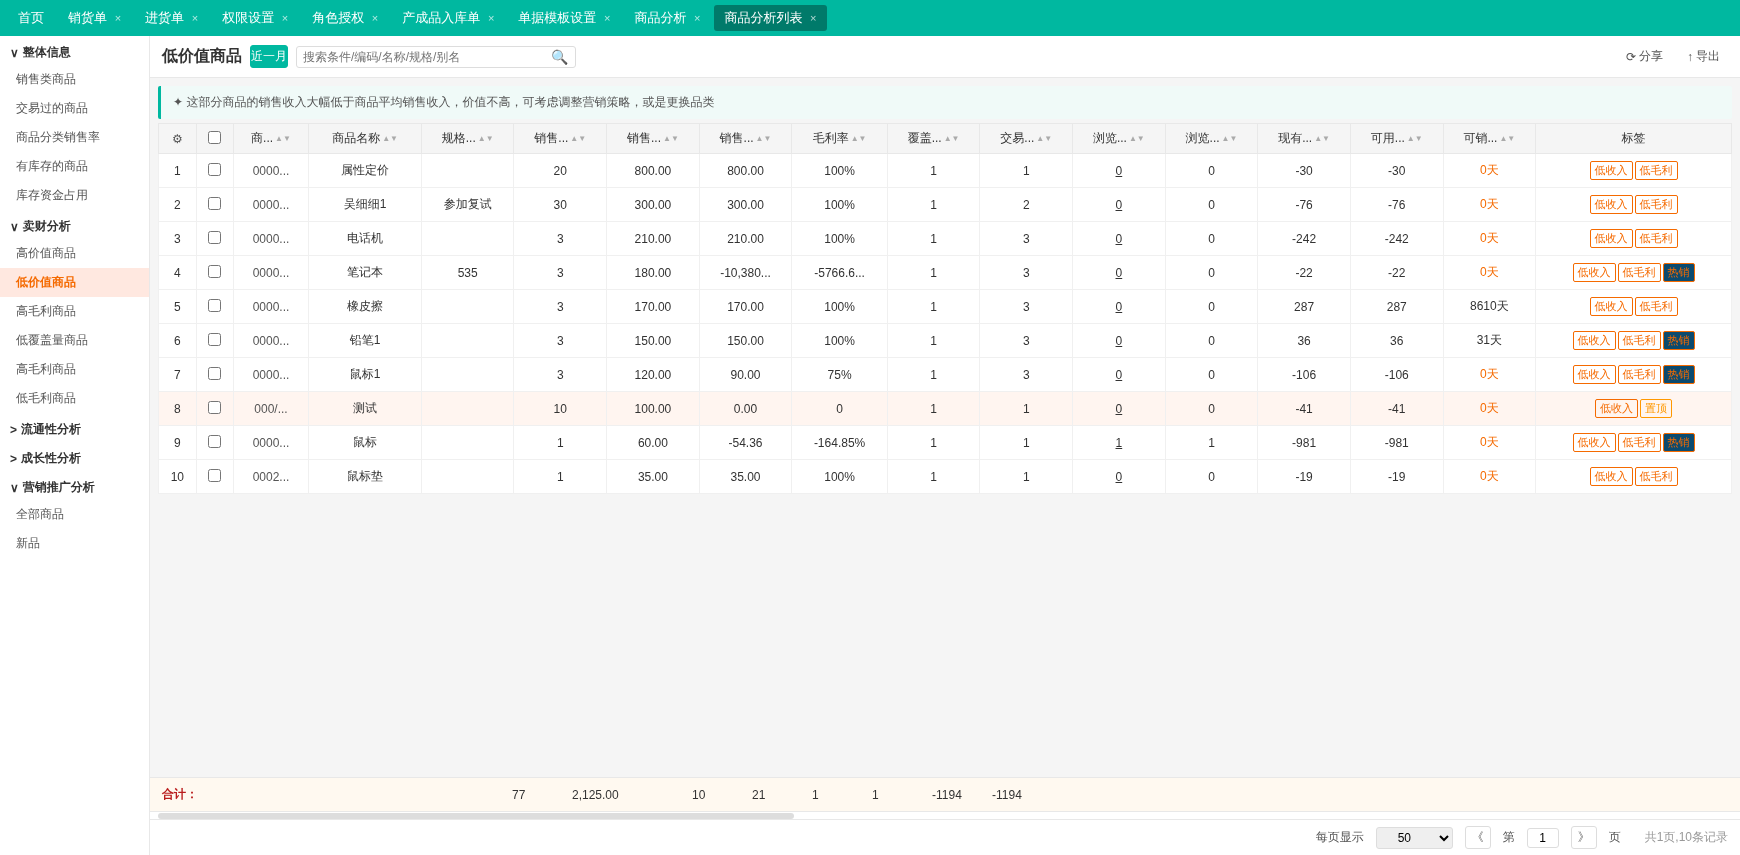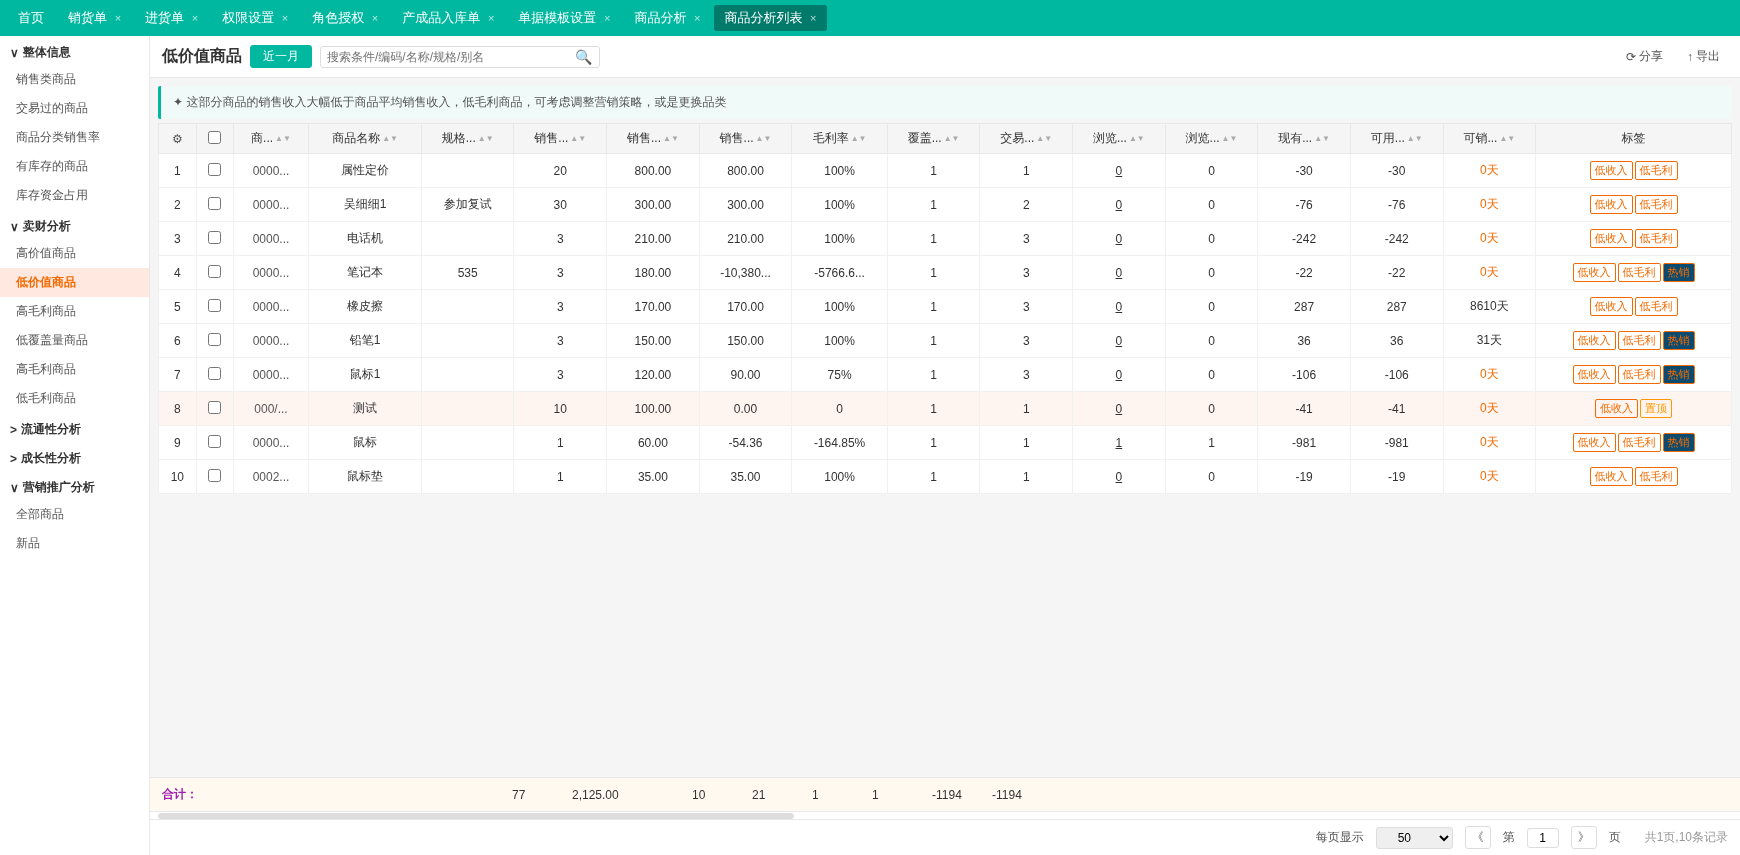--- a/index.html
+++ b/index.html
@@ -70,21 +70,21 @@
       background: #fff;
       border-bottom: 1px solid #e8e8e8;
       gap: 8px;
     }
     .page-title {
       font-size: 16px;
       font-weight: bold;
       color: #333;
     }
     .tag-btn {
-      padding: 2px 12px;
+      padding: 2px 0;
       border-radius: 3px;
       font-size: 12px;
       cursor: pointer;
       border: 1px solid #ccc;
       background: #fff;
       color: #555;
     }
     .tag-btn.active {
       background: #00b8a0;
       color: #fff;
@@ -190,21 +190,21 @@
     
     .table-footer {
       background: #fff9f0;
       border-top: 1px solid #e8e8e8;
       padding: 8px 12px;
       display: flex;
       align-items: center;
       gap: 0;
       font-size: 12px;
     }
-    .footer-label { color: #a21caf; font-weight: bold; margin-right: 8px; }
+    .footer-label { color: #b91c1c; font-weight: bold; margin-right: 8px; }
     .footer-cell { padding: 0 6px; min-width: 60px; text-align: left; color: #333; }
 
     
     .pagination {
       display: flex;
       align-items: center;
       justify-content: flex-end;
       padding: 6px 12px;
       background: #fff;
       border-top: 1px solid #e8e8e8;
@@ -311,21 +311,21 @@
         </div>
         <div class="action-btn">
           <span>↑</span>
           <span>导出</span>
         </div>
       </div>
     </div>
 
     <div class="alert-bar">
       <span>✦</span>
-      <span>这部分商品的销售收入大幅低于商品平均销售收入，低毛利商品，可考虑调整营销策略，或是更换品类</span>
+      <span>这部分商品的销售收入大幅低于商品平均销售收入，价值不高，可考虑调整营销策略，或是更换品类</span>
     </div>
 
     <div class="table-wrapper">
       <table>
         <thead>
           <tr>
             <th><span class="gear-icon">⚙</span></th>
             <th><input type="checkbox" style=""></th>
             <th><span class="col-sort">商...<span class="sort-arrows">▲▼</span></span></th>
             <th><span class="col-sort">商品名称<span class="sort-arrows">▲▼</span></span></th>

